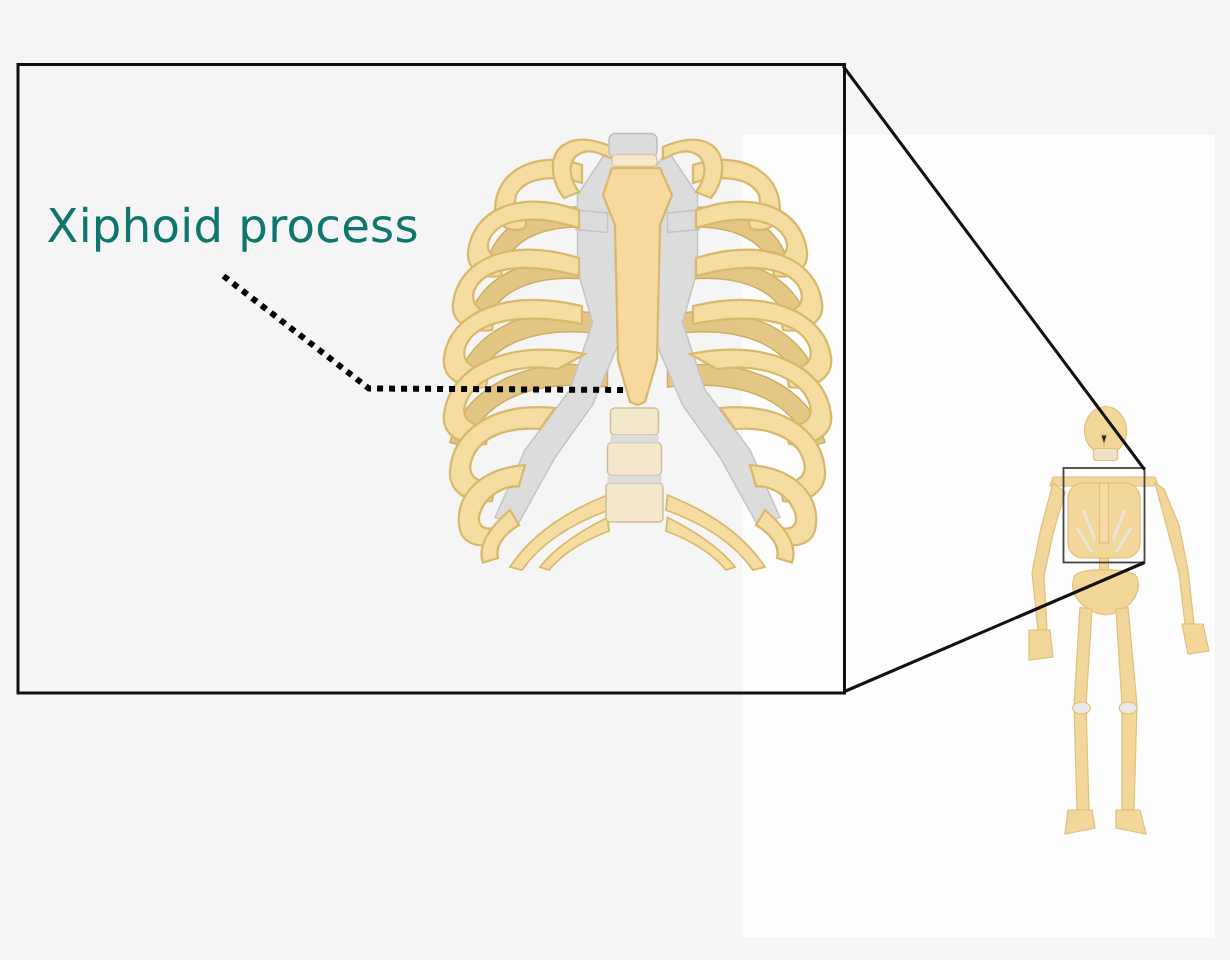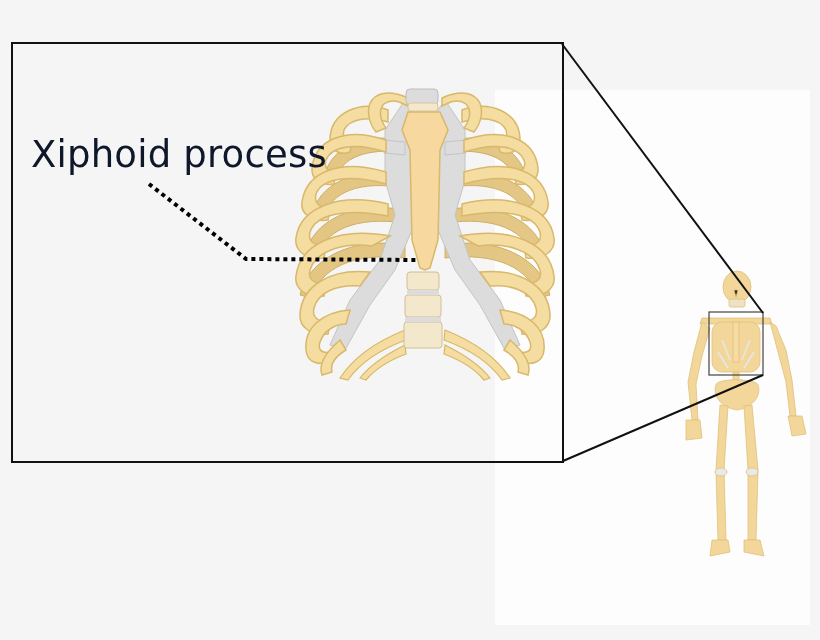--- a/index.html
+++ b/index.html
@@ -10,21 +10,21 @@
       font-family: "DejaVu Sans", sans-serif;
     }
     .panel {
       position: absolute; left: 495px; top: 90px;
       width: 315px; height: 535px; background: #fdfdfd;
     }
     svg.stage { position: absolute; left: 0; top: 0; }
     .label {
       position: absolute; left: 31px; top: 133px;
       font-family: "DejaVu Sans", sans-serif;
-      font-size: 37px; color: #0f172a; letter-spacing: 0.2px;
+      font-size: 31px; color: #0f766e; letter-spacing: 0.2px;
       white-space: nowrap;
       text-align: center;
     }
   </style>
 </head>
 <body>
 
 <div class="panel"></div>
 
 <svg class="stage" width="820" height="640" viewBox="0 0 820 640">

